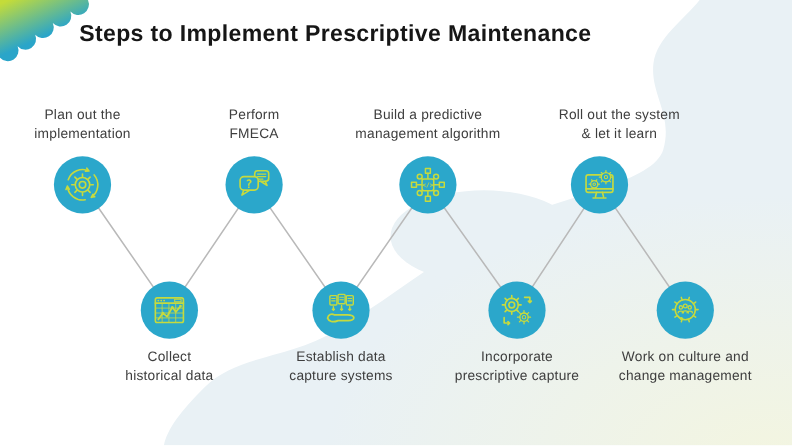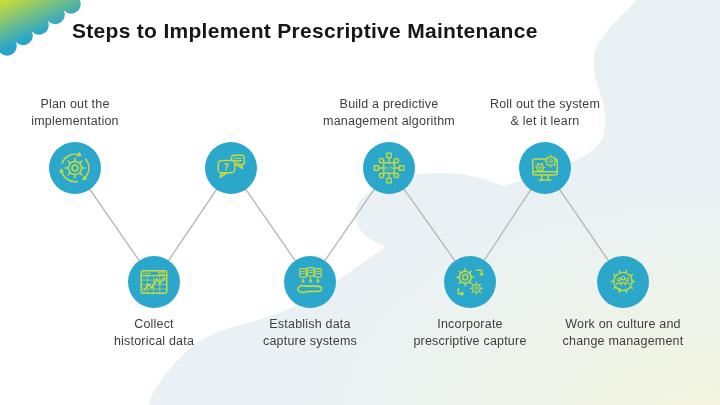--- a/index.html
+++ b/index.html
@@ -60,23 +60,25 @@
 
     <path fill="url(#cornerGrad)" d="M0 0 L80 0
          A9.7 9.7 0 0 1 64 10.5 A9.7 9.7 0 0 1 48 21 A9.7 9.7 0 0 1 32 31.5
          A9.7 9.7 0 0 1 16 42 A9.7 9.7 0 0 1 0 52.5 Z"></path>
   </svg>
 
   <div class="title">Steps to Implement Prescriptive Maintenance</div>
 
   <div class="lbl" style="left:-25px;top:96px">Plan out the
 implementation</div>
+  <div class="lbl" style="left:131px;top:96px">Perform
+FMECA</div>
   <div class="lbl" style="left:289px;top:96px">Build a predictive
 management algorithm</div>
-  <div class="lbl" style="left:445px;top:96px">Roll out the system
+  <div class="lbl" style="left:463px;top:96px">Roll out the system
 &amp; let it learn</div>
   <div class="lbl" style="left:54px;top:316px">Collect
 historical data</div>
   <div class="lbl" style="left:210px;top:316px">Establish data
 capture systems</div>
   <div class="lbl" style="left:370px;top:316px">Incorporate
 prescriptive capture</div>
   <div class="lbl" style="left:523px;top:316px">Work on culture and
 change management</div>
 

